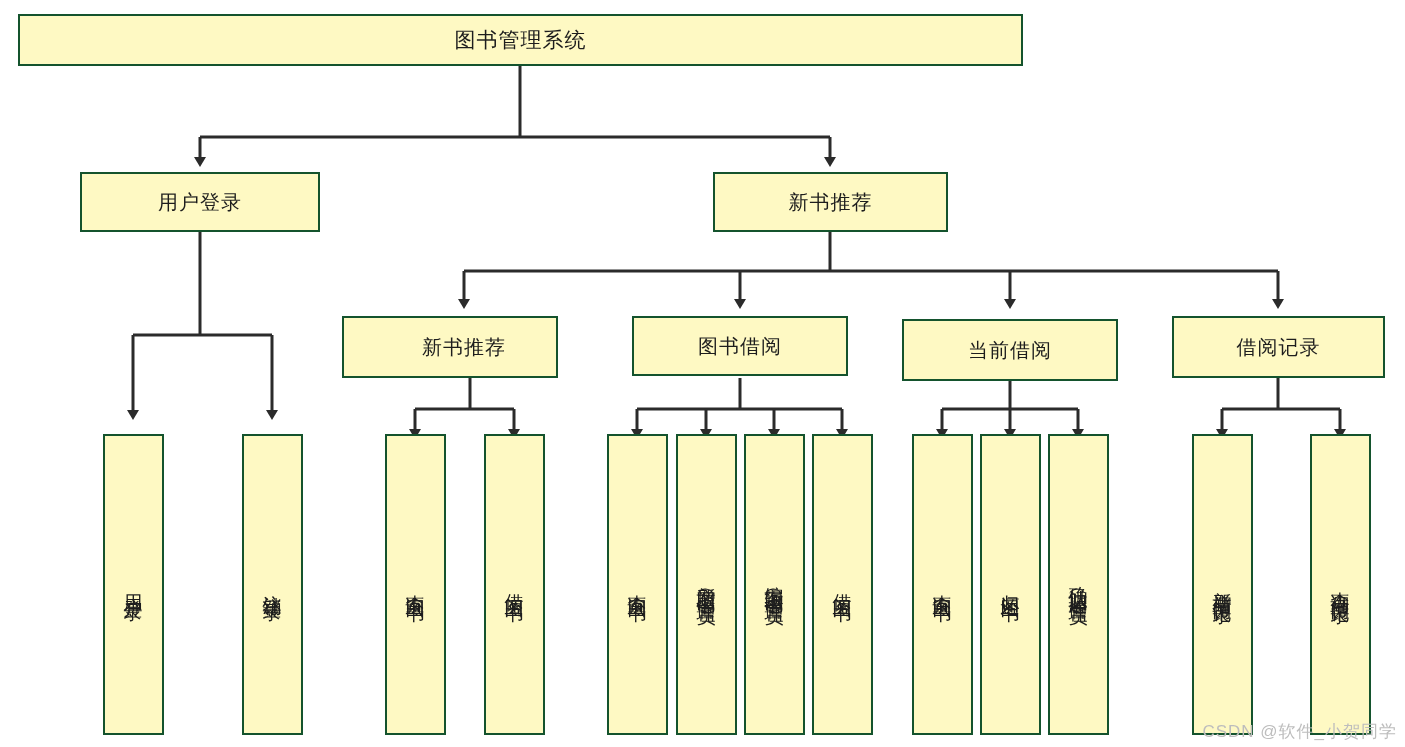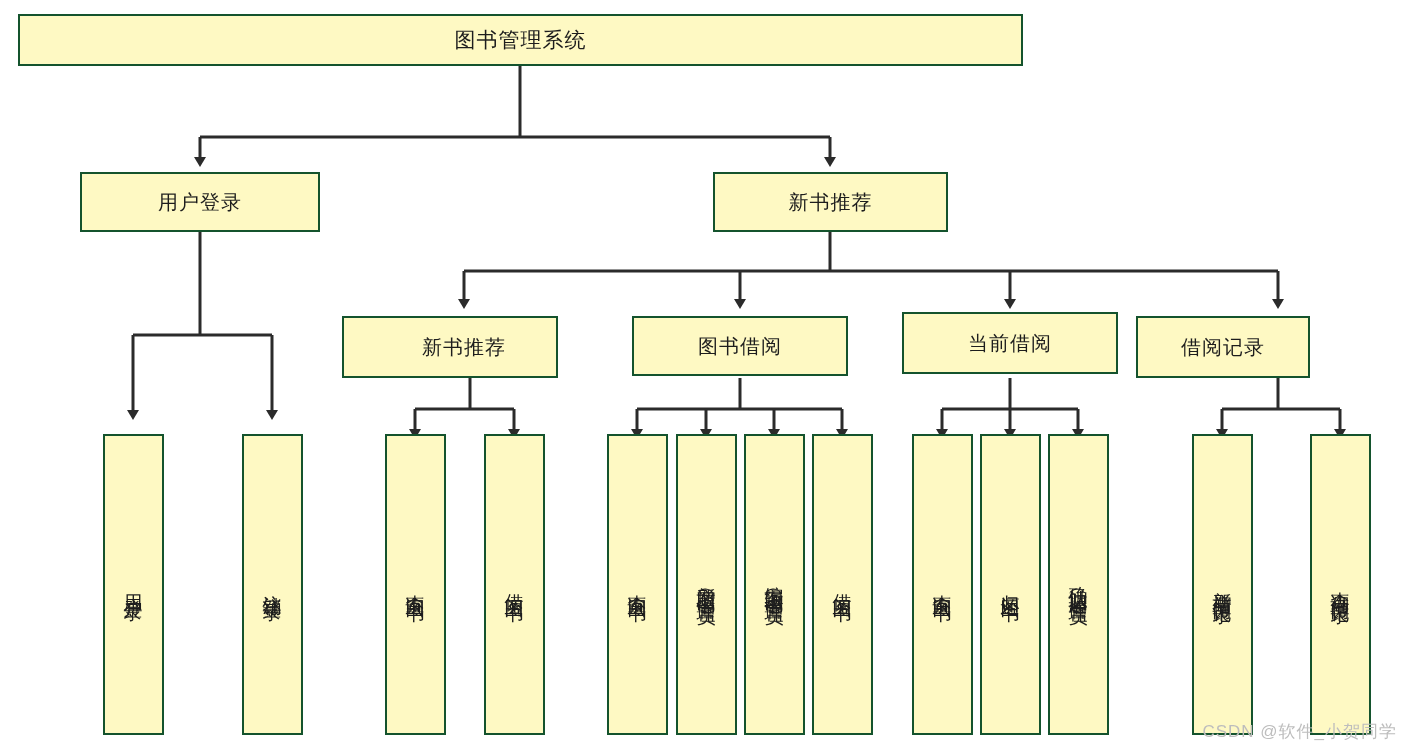--- a/index.html
+++ b/index.html
@@ -111,24 +111,24 @@
   <div class="node horiz" style="left:713px;top:172px;width:235px;height:60px;">
     <span>新书推荐</span>
   </div>
 
   <div class="node horiz" style="left:342px;top:316px;width:216px;height:62px;padding-left:28px;">
     <span>新书推荐</span>
   </div>
   <div class="node horiz" style="left:632px;top:316px;width:216px;height:60px;">
     <span>图书借阅</span>
   </div>
-  <div class="node horiz" style="left:902px;top:312px;width:216px;height:62px;">
+  <div class="node horiz" style="left:902px;top:319px;width:216px;height:62px;">
     <span>当前借阅</span>
   </div>
-  <div class="node horiz" style="left:1136px;top:316px;width:174px;height:62px;">
+  <div class="node horiz" style="left:1172px;top:316px;width:213px;height:62px;">
     <span>借阅记录</span>
   </div>
 
   <div class="node vert" style="left:103px;top:434px;width:61px;height:301px;">
     <span>用户登录</span>
   </div>
   <div class="node vert" style="left:242px;top:434px;width:61px;height:301px;">
     <span>注销登录</span>
   </div>
 

